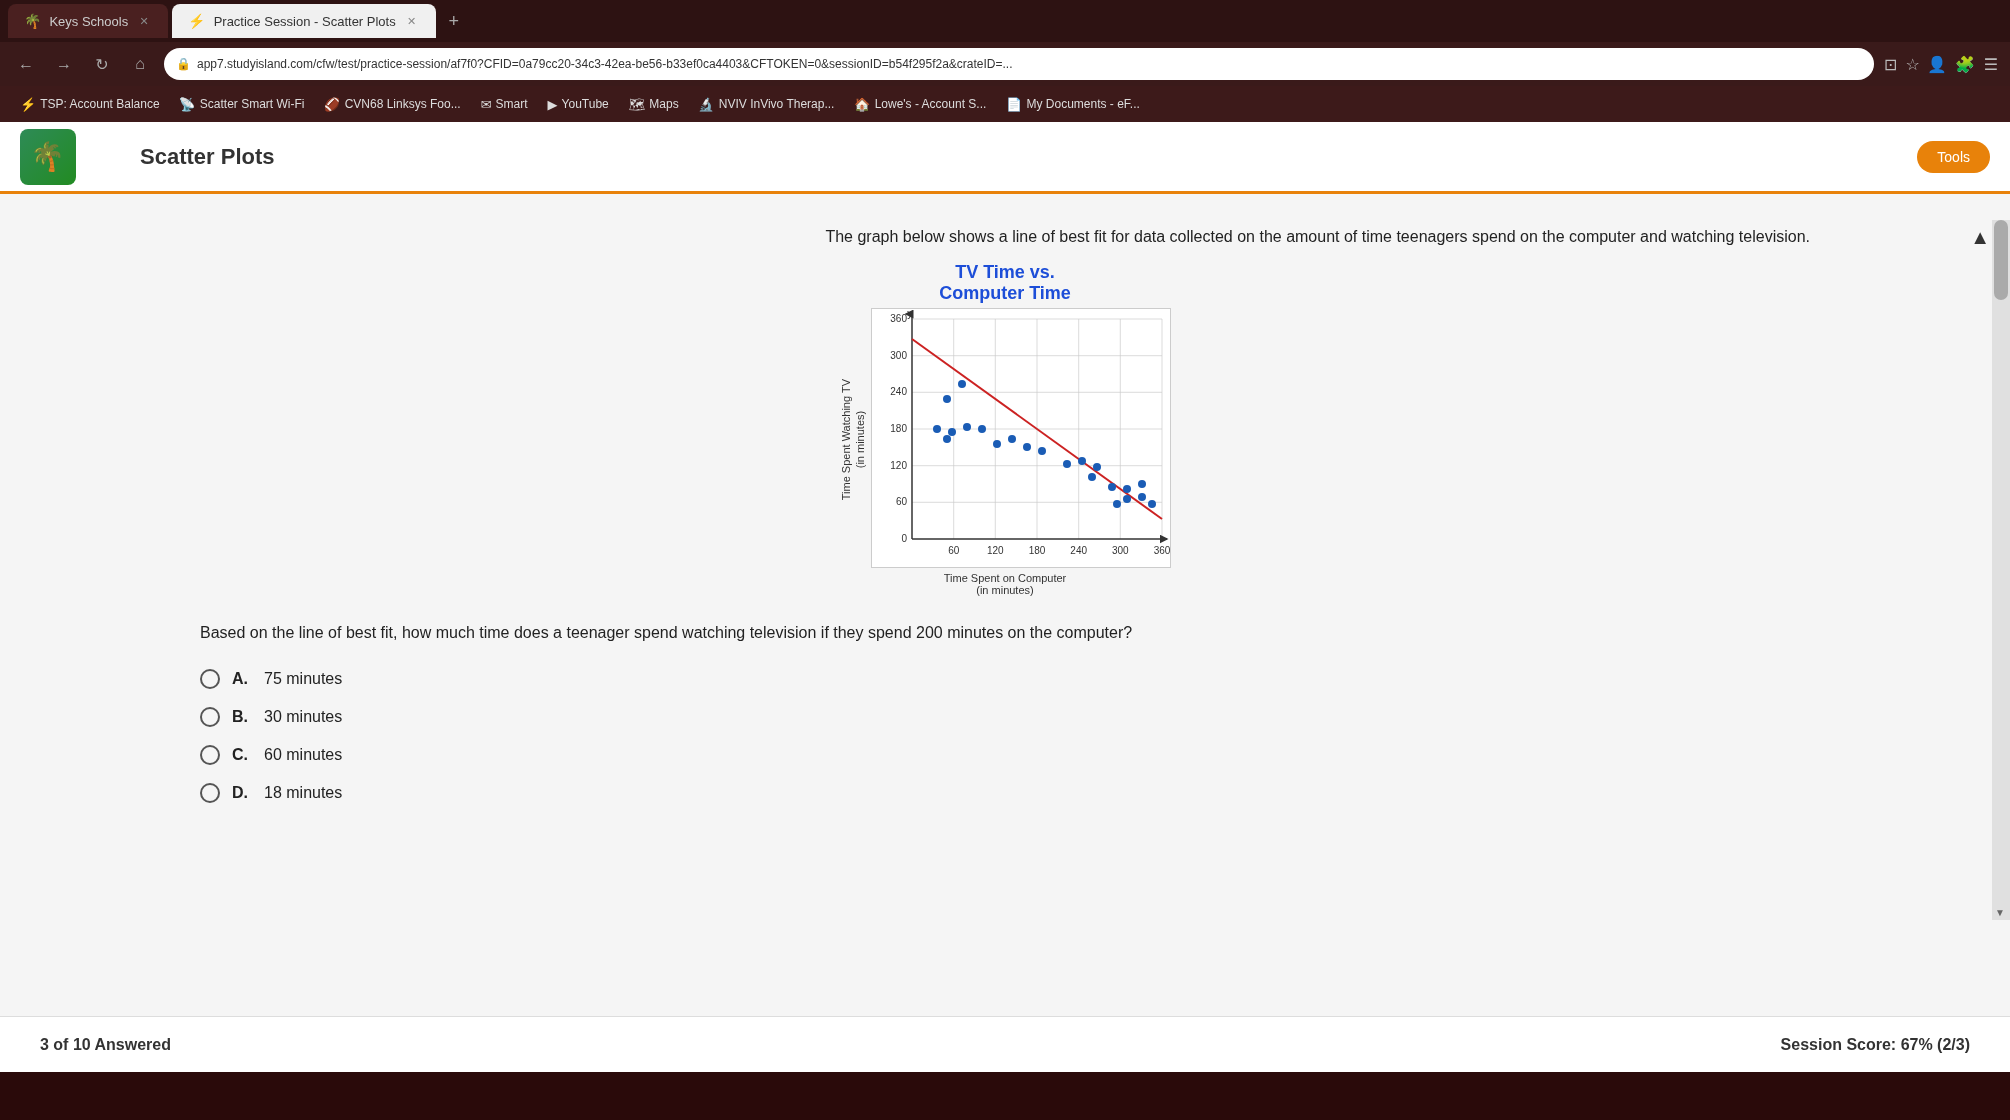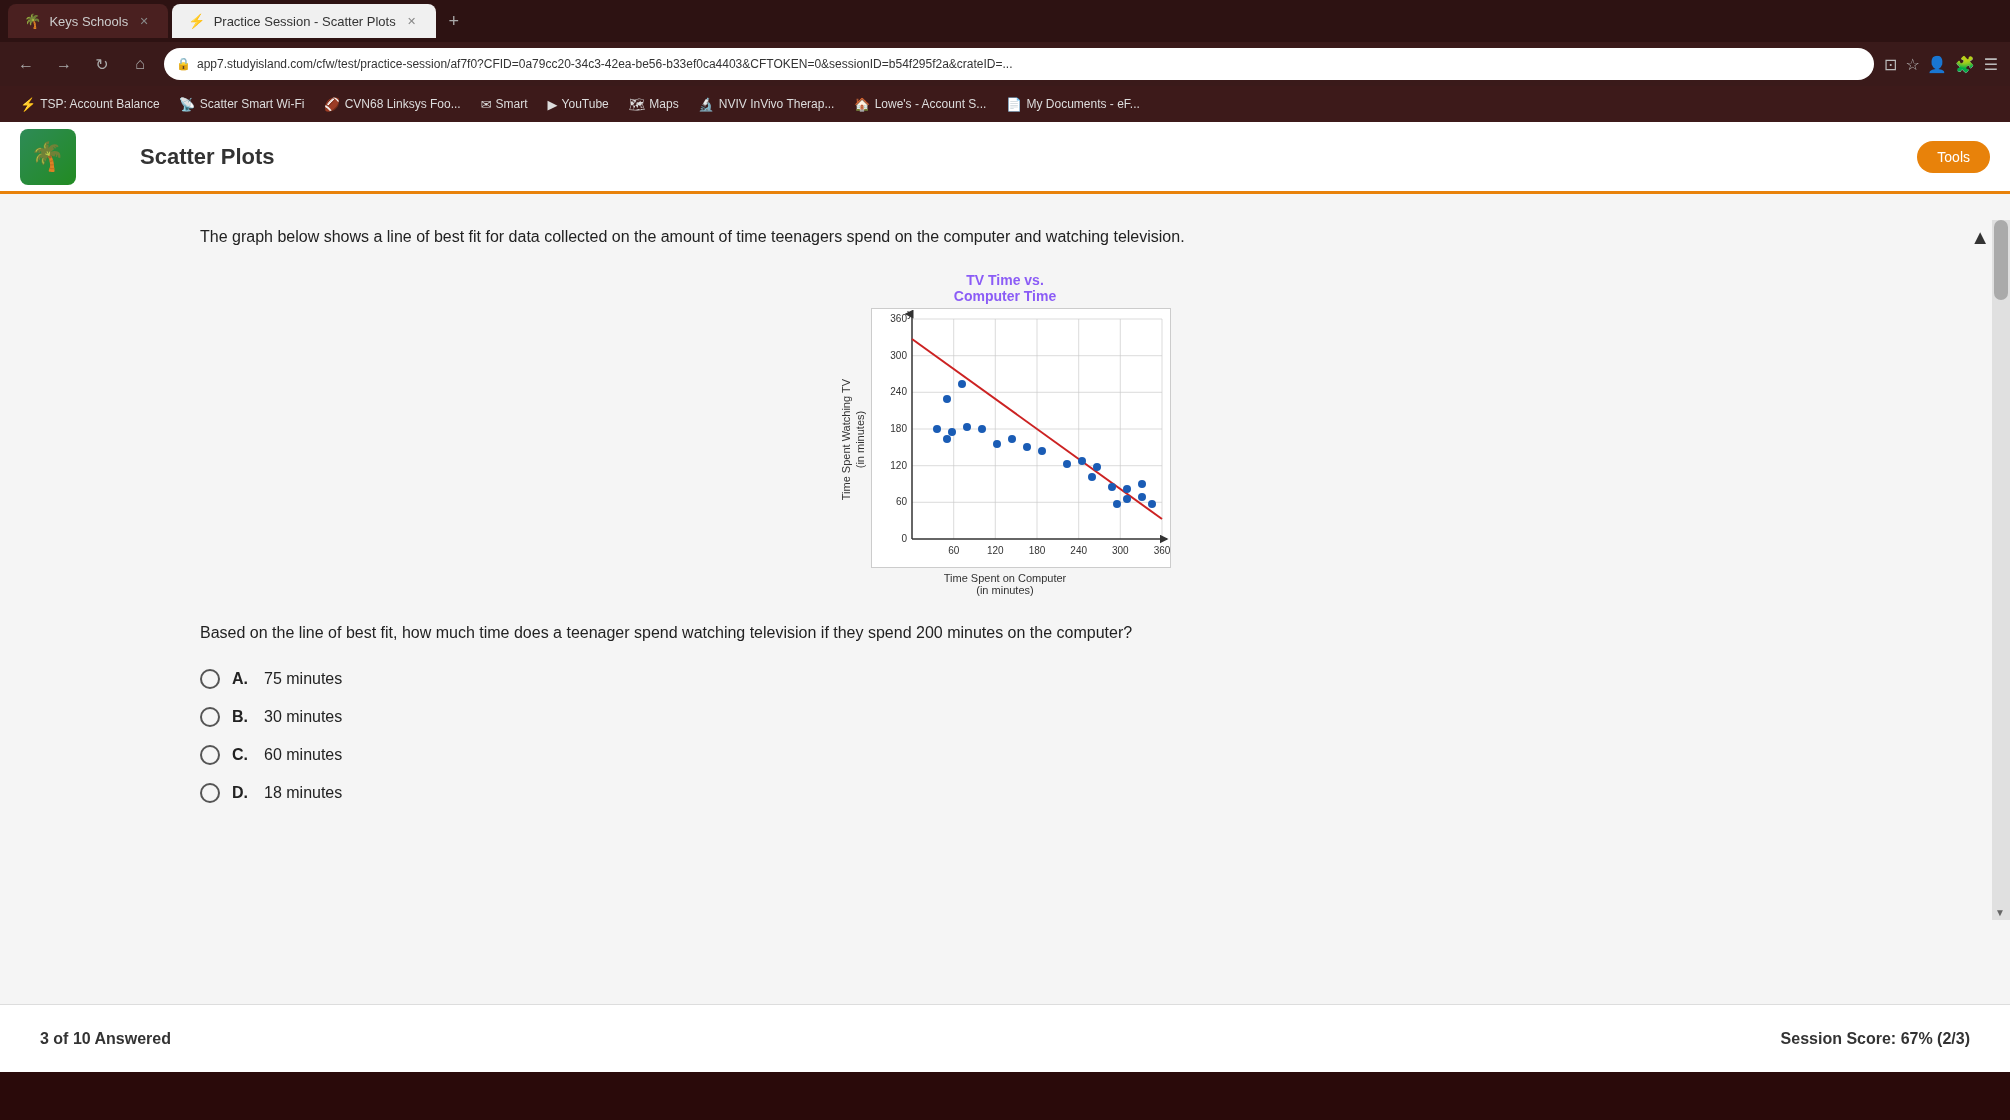--- a/index.html
+++ b/index.html
@@ -153,21 +153,22 @@
       flex: 1;
       padding: 30px 200px 30px 200px;
       background: #f5f5f5;
       position: relative;
     }
 
     .question-text {
       font-size: 16px;
       color: #222;
       line-height: 1.6;
-      margin-bottom: 22px;
+      margin-bottom: 12px;
+      text-align: right;
     }
 
     .graph-container {
       display: flex;
       justify-content: center;
       margin: 10px 0 24px 0;
     }
 
     .question-body {
       font-size: 16px;
@@ -204,21 +205,21 @@
       top: 32px;
       font-size: 20px;
       color: #333;
       cursor: pointer;
     }
 
     
     .bottom-bar {
       background: #fff;
       border-top: 1px solid #ddd;
-      height: 68px;
+      height: 56px;
       display: flex;
       align-items: center;
       justify-content: space-between;
       padding: 0 40px;
       font-size: 16px;
       font-weight: bold;
       color: #333;
     }
 
     
@@ -333,21 +334,21 @@
   </div>
 
   <div class="question-area">
 
     <div class="collapse-btn">▲</div>
 
     <p class="question-text">The graph below shows a line of best fit for data collected on the amount of time teenagers spend on the computer and watching television.</p>
 
     <div class="graph-container">
       <div style="display:flex; flex-direction:column; align-items:center;">
-        <div style="font-size:14px; font-weight:bold; color:#8b5cf6; text-align:center; margin-bottom:4px;">
+        <div style="font-size:18px; font-weight:bold; color:#1d4ed8; text-align:center; margin-bottom:4px;">
           <span>TV Time vs.</span><br>
           <span>Computer Time</span>
         </div>
         <div style="display:flex; align-items:stretch;">
 
           <div style="display:flex; align-items:center; margin-right:4px;">
             <div style="writing-mode:vertical-rl; transform:rotate(180deg); font-size:11px; color:#333; text-align:center; line-height:1.3;">
               <span>Time Spent Watching TV<br>(in minutes)</span>
             </div>
           </div>

